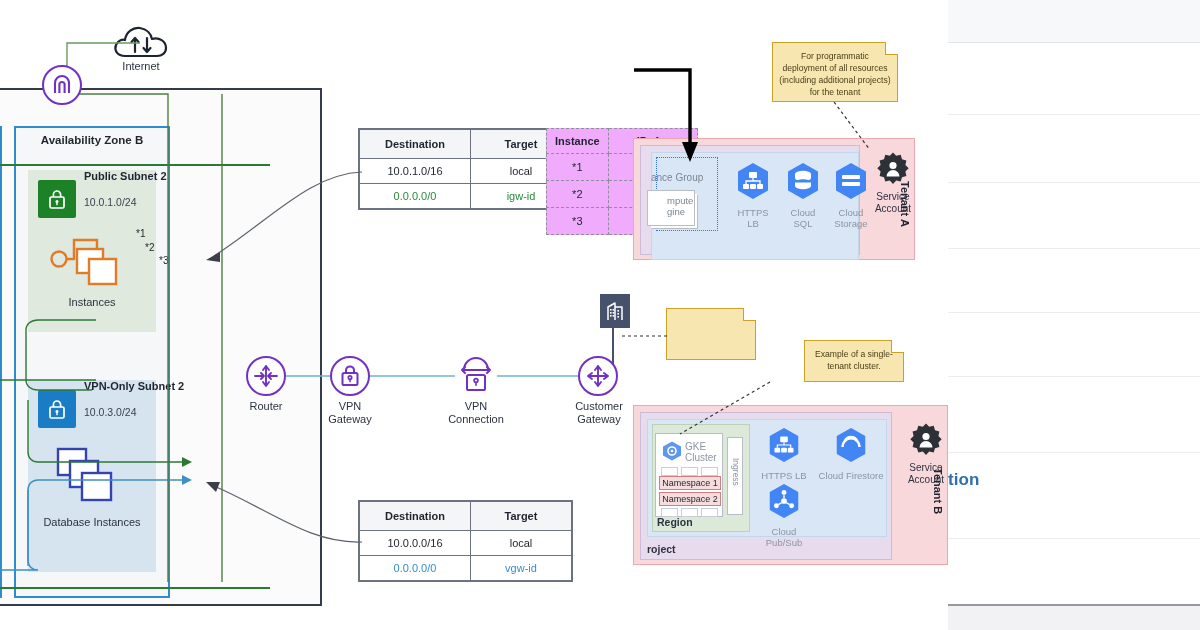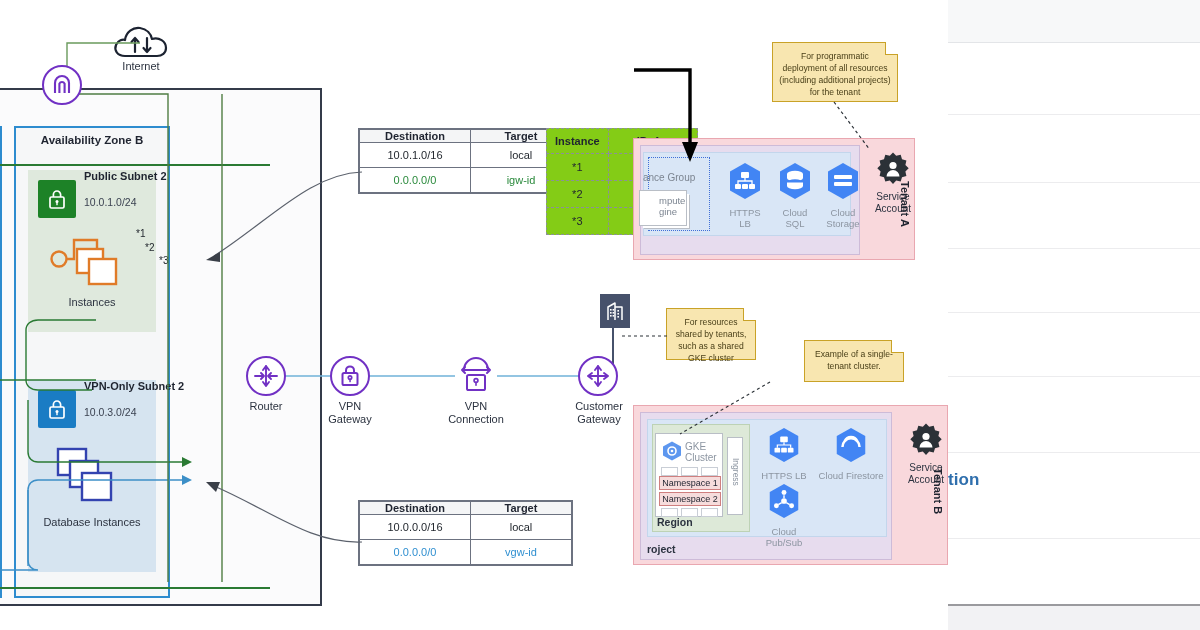--- a/index.html
+++ b/index.html
@@ -38,26 +38,26 @@
 
   .greenband{position:absolute;height:2px;background:#2a7a33;}
 
   
   .nodec{position:absolute;border:2.2px solid #7131c4;border-radius:50%;background:#ffffff;box-sizing:border-box;display:flex;align-items:center;justify-content:center;}
   .nodelbl{position:absolute;text-align:center;font-size:11px;color:#2c3340;line-height:13px;}
 
   
   .rtable{position:absolute;border:1px solid #6c7280;background:#fff;border-collapse:collapse;}
   .rtable table{border-collapse:collapse;width:100%;}
-  .rtable th{background:#f4f5f6;border:1px solid #6c7280;font-size:11px;font-weight:bold;color:#1f2430;padding:0 10px;text-align:center;}
+  .rtable th{background:#f4f5f6;border:1px solid #6c7280;font-size:11px;font-weight:bold;color:#1f2430;padding:8px 10px;text-align:center;}
   .rtable td{border:1px solid #6c7280;font-size:11px;color:#23282f;padding:6px 10px;text-align:center;white-space:nowrap;}
   .rtable td.green{color:#2a8a3c;}
   .rtable td.blue{color:#2f8fd0;}
 
-  .dtable{position:absolute;background:#84cc16;}
+  .dtable{position:absolute;background:#f0abfc;}
   .dtable table{border-collapse:collapse;}
   .dtable th{border:1px dashed #8b9099;font-size:11px;font-weight:bold;color:#1f2430;padding:6px 8px;text-align:center;white-space:nowrap;}
   .dtable td{border:1px dashed #8b9099;font-size:11px;color:#23282f;padding:7px 8px;text-align:center;white-space:nowrap;}
 
   
   .tenant{position:absolute;background:#f9d8dc;border:1px solid #e9a7b0;box-sizing:border-box;}
   .tenant-lbl{position:absolute;font-size:11px;font-weight:bold;color:#1f2430;writing-mode:vertical-rl;}
   .proj{position:absolute;background:#e7dcee;border:1px solid #cdbbd8;box-sizing:border-box;}
   .proj-lbl{position:absolute;font-size:10.5px;font-weight:bold;color:#2c3340;}
   .regionbox{position:absolute;background:#d9e6f6;border:1px solid #c3d6ec;box-sizing:border-box;}
@@ -350,21 +350,21 @@
   <path d="M172 12 C120 14 80 60 24 96" fill="none" stroke="#5b616c" stroke-width="1.2"></path>
   <polygon points="16,100 30,92 30,102" fill="#3a3f48"></polygon>
 </svg>
 <svg class="abs" style="left:190px;top:470px;width:180px;height:80px;z-index:4">
   <path d="M172 72 C120 74 80 40 24 16" fill="none" stroke="#5b616c" stroke-width="1.2"></path>
   <polygon points="16,12 30,12 26,22" fill="#3a3f48"></polygon>
 </svg>
 
 <div class="tenant" style="left:633px;top:138px;width:282px;height:122px;z-index:8">
   <div class="proj" style="left:6px;top:6px;width:220px;height:110px">
-    <div class="regionbox" style="left:2px;top:6px;width:208px;height:84px">
+    <div class="regionbox" style="left:10px;top:6px;width:208px;height:108px">
 
       <div class="dashbox" style="left:4px;top:4px;width:62px;height:74px">
         <div class="dashbox-lbl" style="left:-6px;top:14px">ance Group</div>
         <div class="abs" style="left:-10px;top:32px;width:46px;height:34px;background:#fff;border:1px solid #b9bec6;box-shadow:3px 3px 0 -1px #fff, 4px 4px 0 -1px #b9bec6">
           <div style="font-size:9.5px;color:#7c8591;padding:4px 2px 0 19px;line-height:11px">
             <div>mpute</div>
             <div>gine</div>
           </div>
         </div>
       </div>
@@ -524,21 +524,20 @@
       <div>Service</div>
       <div>Account</div>
     </div>
   </div>
 
   <div class="tenant-lbl" style="right:3px;top:62px">Tenant B</div>
 </div>
 
 <div class="note" style="left:666px;top:308px;width:90px;height:52px;z-index:9">
   <div class="fold"></div>
-  <span>For resources shared by tenants, such as a shared GKE cluster</span>
 </div>
 <svg class="abs" style="left:622px;top:330px;width:48px;height:12px;z-index:9">
   <path d="M0 6 L46 6" fill="none" stroke="#2b3137" stroke-width="1.1" stroke-dasharray="3,3"></path>
 </svg>
 
 <div class="note" style="left:804px;top:340px;width:100px;height:42px;z-index:9">
   <div class="fold"></div>
   <span>Example of a single-tenant cluster.</span>
 </div>
 <svg class="abs" style="left:676px;top:380px;width:98px;height:58px;z-index:9">

